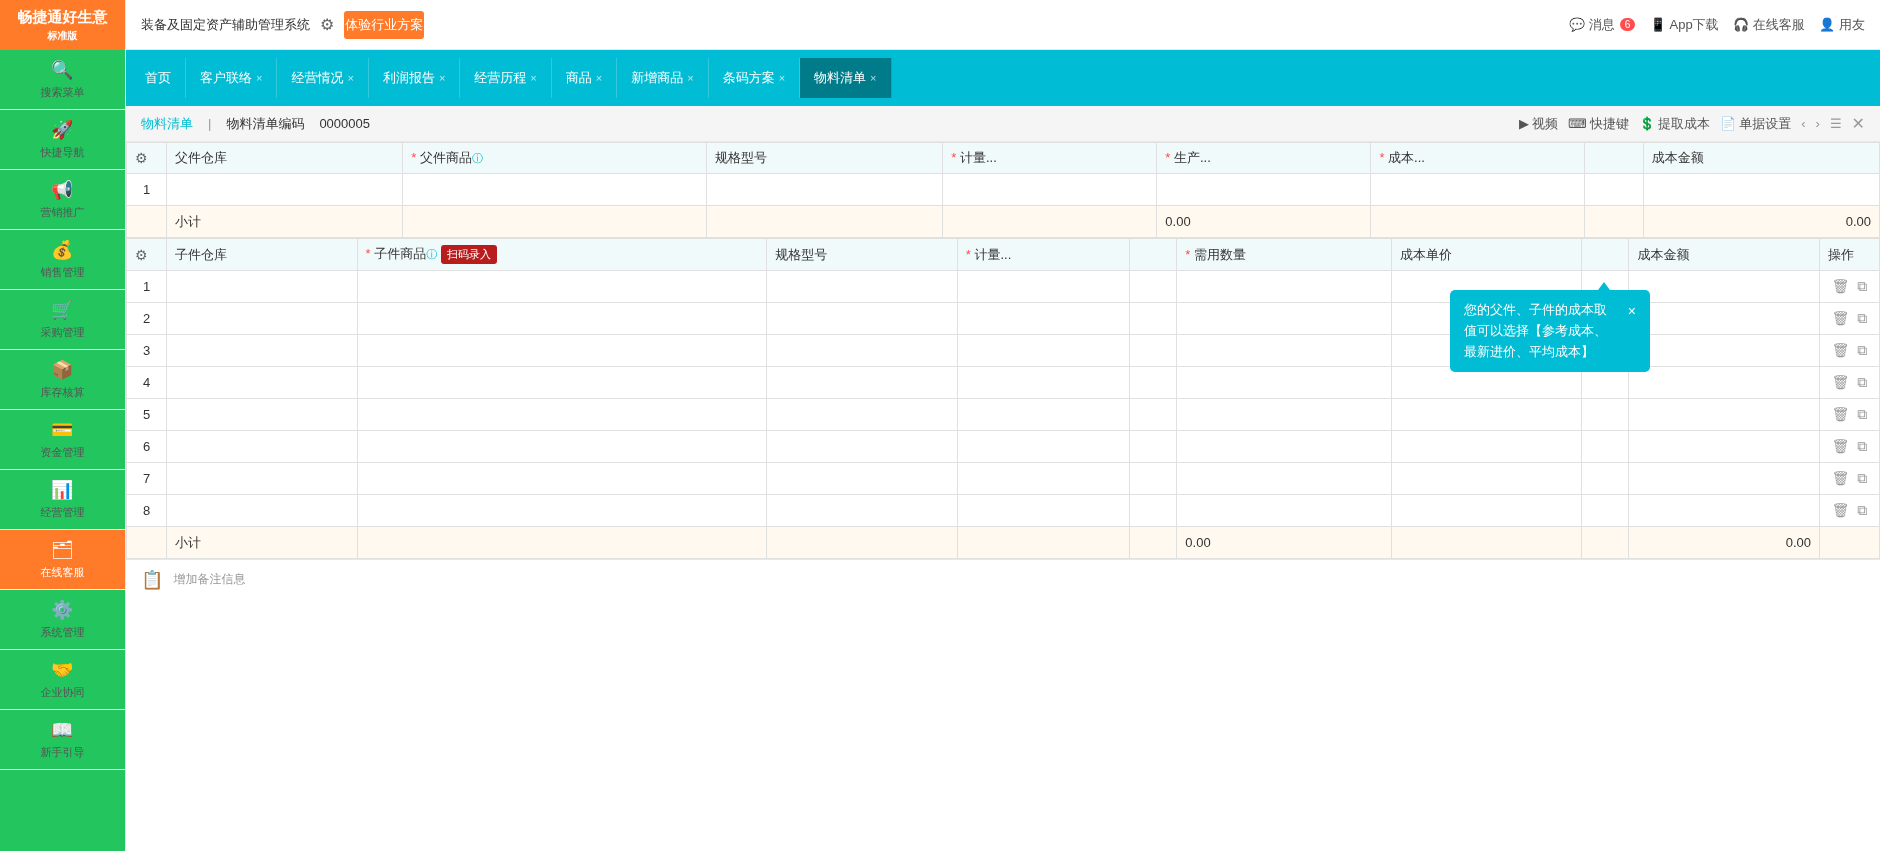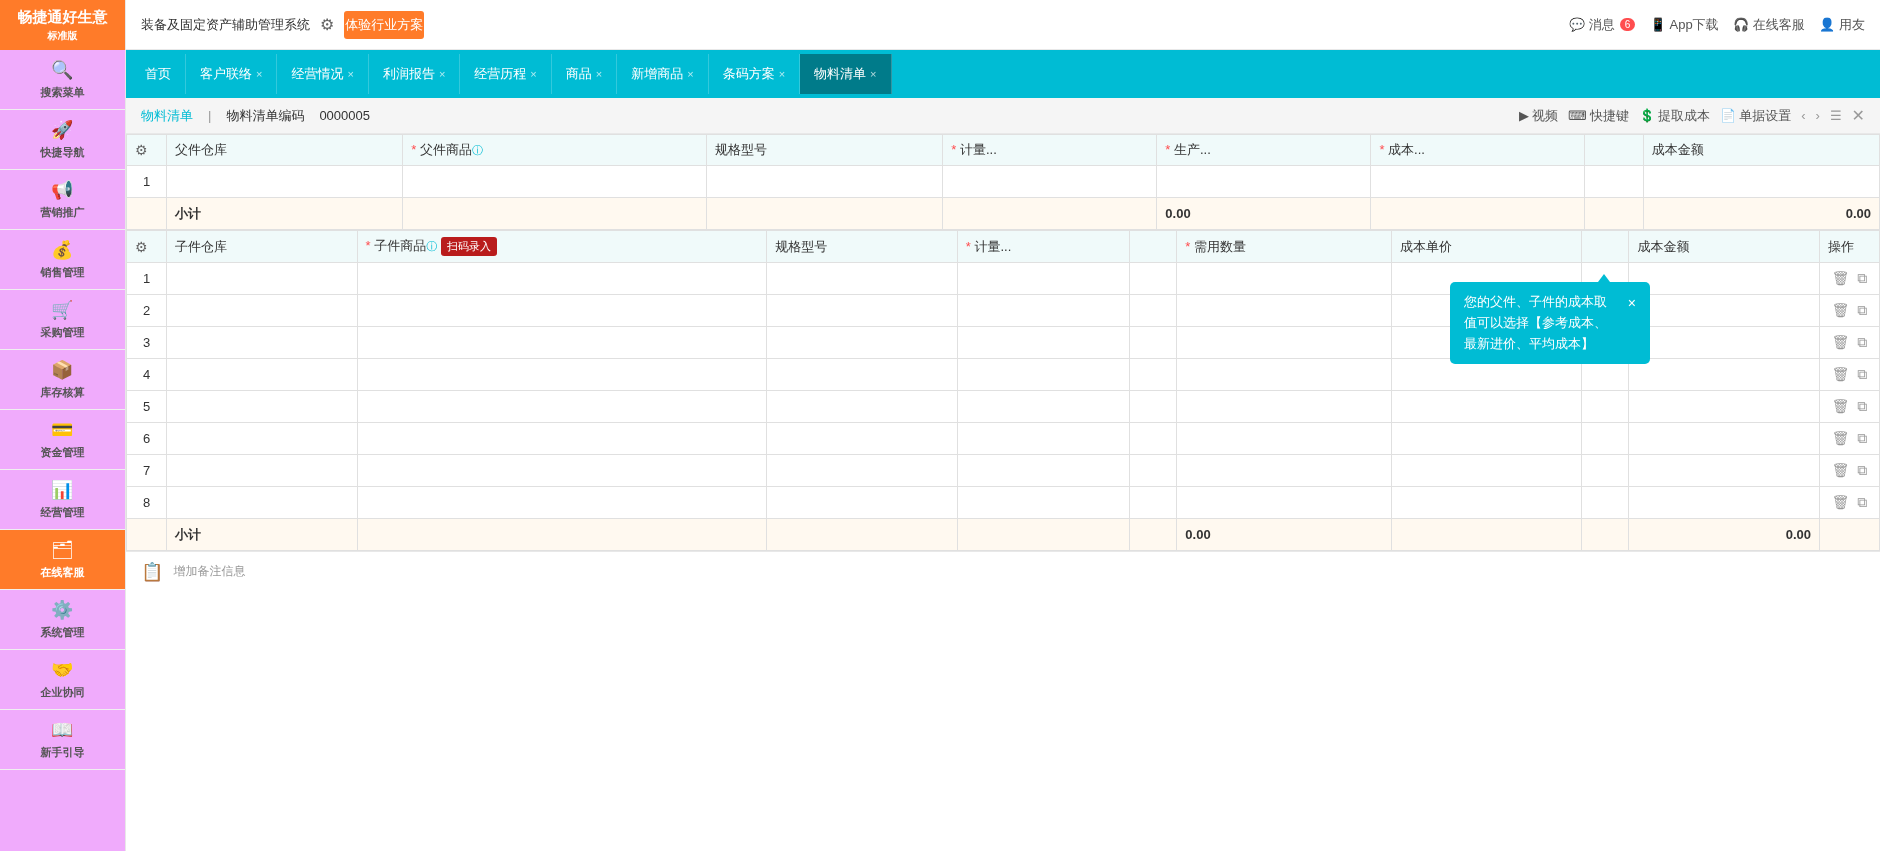--- a/index.html
+++ b/index.html
@@ -1,21 +1,21 @@
 <!DOCTYPE html>
 <html><head>
   <meta charset="utf-8">
   <style>
     * { box-sizing: border-box; margin: 0; padding: 0; font-family: 'Microsoft YaHei', Arial, sans-serif; font-size: 13px; }
     body { display: flex; height: 851px; overflow: hidden; background: #f0f2f5; }
 
     
     .sidebar {
       width: 126px;
-      background: #f0abfc;
+      background: #22c55e;
       display: flex;
       flex-direction: column;
       border-right: 1px solid #e8e8e8;
       flex-shrink: 0;
     }
     .sidebar-logo {
       background: #ff7b29;
       height: 50px;
       display: flex;
       align-items: center;
@@ -36,21 +36,21 @@
       padding: 10px 5px;
       cursor: pointer;
       color: #555;
       border-bottom: 1px solid #f0f0f0;
       transition: background 0.2s;
       gap: 4px;
       height: 60px;
     }
     .sidebar-item.active { background: #ff7b29; color: #fff; }
     .sidebar-item .icon { font-size: 18px; }
-    .sidebar-item .label { font-size: 11px; text-align: center; font-weight: bold; }
+    .sidebar-item .label { font-size: 11px; text-align: center; }
 
     
     .main { flex: 1; display: flex; flex-direction: column; overflow: hidden; }
 
     
     .top-nav {
       background: #fff;
       height: 50px;
       display: flex;
       align-items: center;
@@ -72,21 +72,21 @@
     .top-nav-right { display: flex; align-items: center; gap: 15px; color: #555; font-size: 12px; }
     .top-nav-right .nav-action { cursor: pointer; display: flex; align-items: center; gap: 3px; }
     .badge { background: #ff4d4f; color: #fff; border-radius: 10px; font-size: 10px; padding: 1px 5px; margin-left: 2px; }
     .settings-icon { font-size: 16px; color: #666; cursor: pointer; }
 
     
     .tab-bar {
       background: #00bcd4;
       display: flex;
       align-items: center;
-      height: 48px;
+      height: 56px;
       padding: 0 5px;
       overflow: hidden;
     }
     .tab-item {
       display: flex;
       align-items: center;
       padding: 0 14px;
       height: 40px;
       color: #fff;
       cursor: pointer;
@@ -142,21 +142,21 @@
     }
     .data-table th .required { color: #ff4d4f; }
     .data-table td {
       border: 1px solid #e0e0e0;
       padding: 5px 8px;
       height: 32px;
       color: #333;
     }
     .subtotal-row td {
       background: #fff9f0;
-      font-weight: bold;
+      font-weight: normal;
       color: #333;
     }
     .col-num { width: 40px; text-align: center; color: #999; }
     .col-settings { width: 36px; text-align: center; }
     .col-ops { width: 60px; text-align: center; }
     .ops-btn { cursor: pointer; color: #999; font-size: 14px; margin: 0 2px; }
 
     .scan-badge {
       background: #b91c1c;
       color: #fff;

